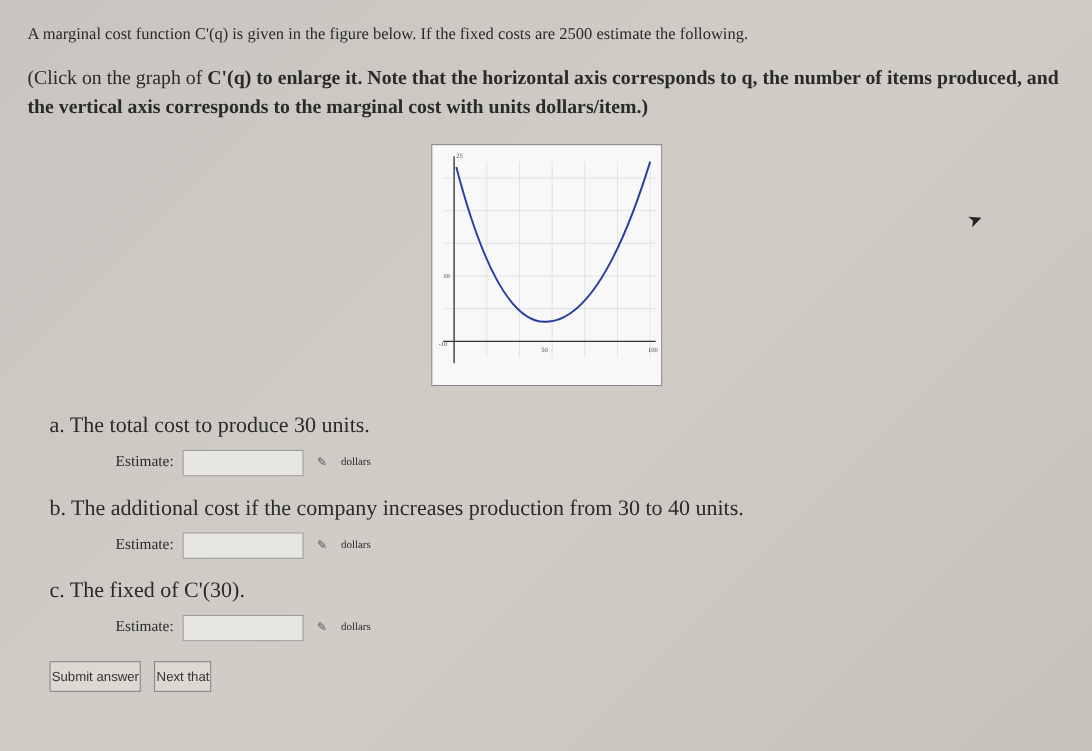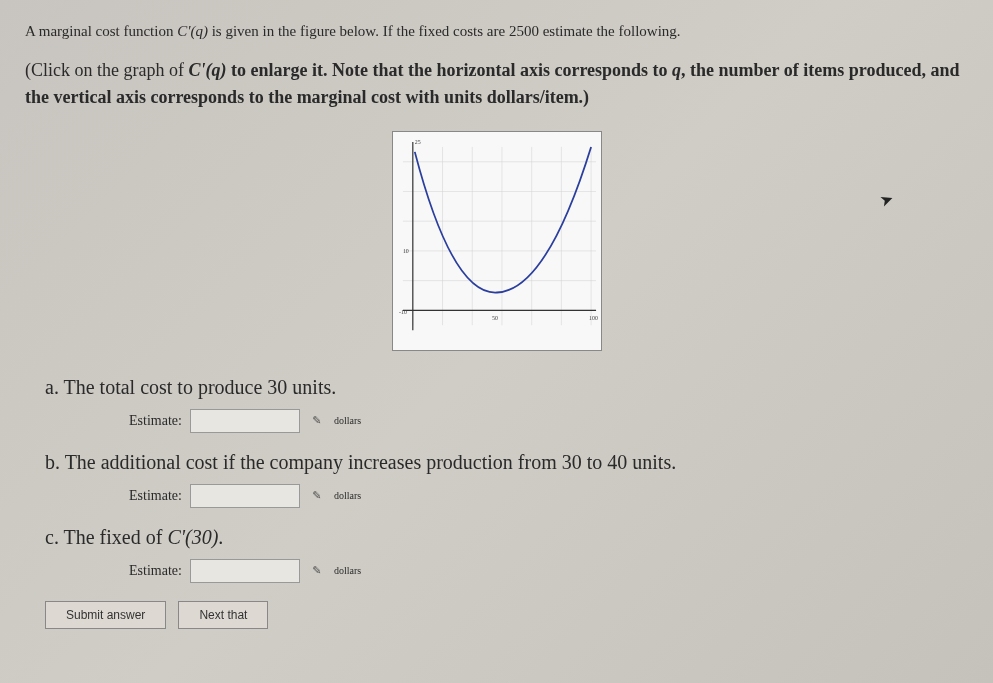--- a/index.html
+++ b/index.html
@@ -20,21 +20,20 @@
       font-size: 15px;
       line-height: 1.5;
       margin-bottom: 14px;
     }
     .problem-note {
       font-size: 18px;
       line-height: 1.5;
       margin-bottom: 20px;
     }
     .italic {
-      font-style: italic;
     }
     .bold {
       font-weight: bold;
     }
     .graph-container {
       display: flex;
       justify-content: center;
       margin: 10px 0 25px 0;
     }
     .graph-box {
@@ -47,21 +46,21 @@
     }
     .graph-svg {
       width: 100%;
       height: 100%;
     }
     .question-part {
       font-size: 20px;
       margin: 12px 0 8px 20px;
     }
     .estimate-row {
-      margin: 10px 0 18px 104px;
+      margin: 10px 0 18px 80px;
       font-size: 14px;
       display: flex;
       align-items: center;
       gap: 4px;
     }
     .estimate-label {
       margin-right: 4px;
     }
     .answer-input {
       width: 110px;
@@ -85,21 +84,21 @@
     .unit-label {
       font-size: 10px;
     }
     .button-row {
       margin-top: 15px;
       margin-left: 20px;
       display: flex;
       gap: 12px;
     }
     .btn {
-      padding: 6px 20px;
+      padding: 6px 1px;
       border: 1px solid #888;
       background: #ddd9d2;
       font-family: Arial, sans-serif;
       font-size: 12px;
       cursor: pointer;
       color: #333;
     }
     .cursor-arrow {
       position: absolute;
       top: 190px;

